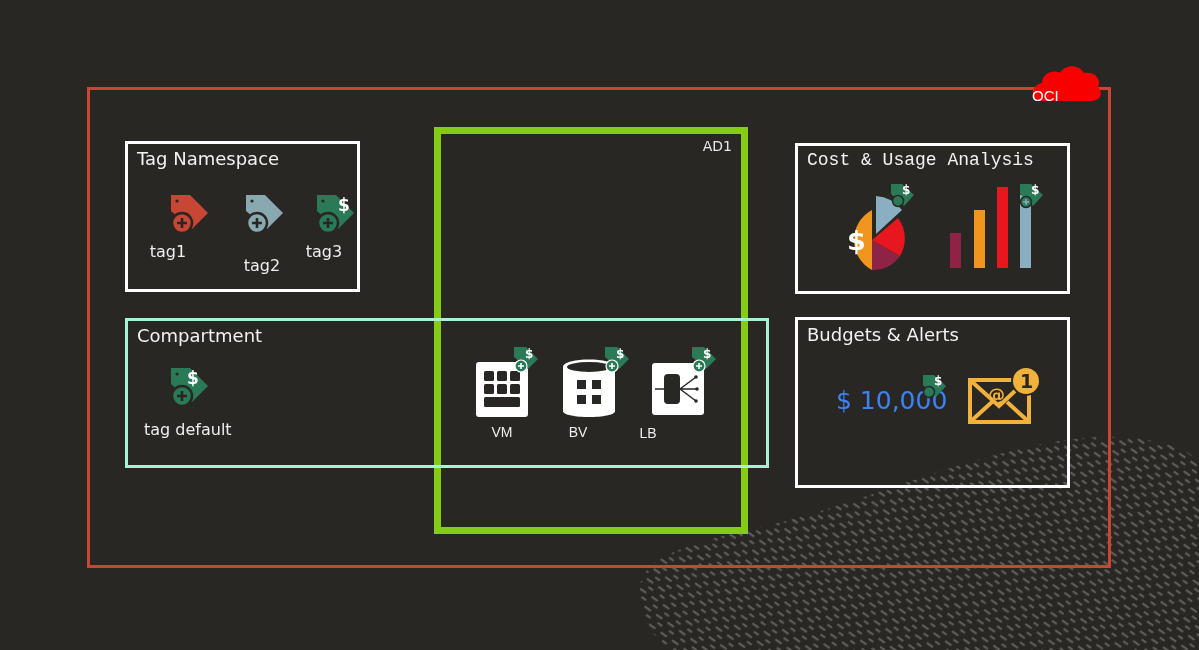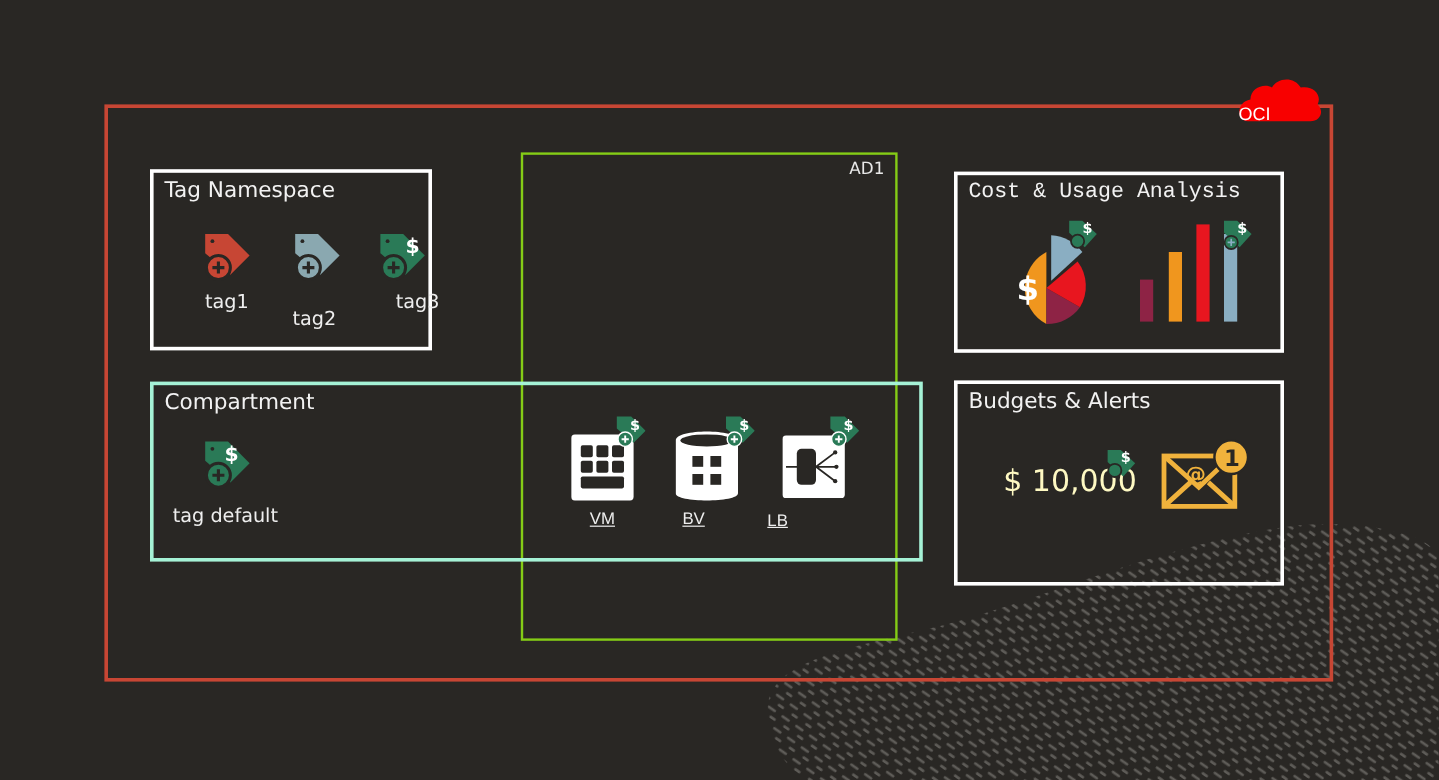--- a/index.html
+++ b/index.html
@@ -14,26 +14,26 @@
     .texture { position: absolute; left: 630px; top: 430px; width: 569px; height: 220px; }
     .frame { position: absolute; }
     .oci-frame { left: 87px; top: 87px; width: 1024px; height: 481px; border: 3px solid #c74634; }
     .oci-badge { left: 1032px; top: 63px; width: 70px; height: 40px; }
     .oci-label { position: absolute; left: 0; top: 12px; width: 70px; text-align: left; font-size: 15px; color: #fff; font-family: "Liberation Sans", sans-serif; margin-top: 12px; }
     .box-white { border: 3px solid #ffffff; }
     .tagns { left: 125px; top: 141px; width: 235px; height: 151px; }
     .cost { left: 795px; top: 143px; width: 275px; height: 151px; font-family: Liberation Mono, monospace; }
     .budget { left: 795px; top: 317px; width: 275px; height: 171px; }
     .compartment { left: 125px; top: 318px; width: 644px; height: 150px; border: 3px solid #a5f2d6; text-decoration: underline; }
-    .ad1 { left: 434px; top: 127px; width: 314px; height: 407px; border: 2px solid #84cc16; }
+    .ad1 { left: 434px; top: 127px; width: 314px; height: 407px; border: 7px solid #84cc16; }
     .box-title { position: absolute; left: 9px; top: 4px; font-size: 18px; color: #f2f2f2; white-space: nowrap; }
     .ad-label { position: absolute; right: 9px; top: 4px; font-size: 14px; color: #e8e8e8; }
     .icon-label { position: absolute; font-size: 16px; color: #eeeeee; text-align: center; white-space: nowrap; }
-    .res-label { position: absolute; font-size: 14px; color: #eeeeee; text-align: center; width: 60px; font-family: "Liberation Sans", sans-serif; text-decoration: underline; }
-    .money { position: absolute; left: 836px; top: 386px; font-size: 25px; color: #fef9c3; white-space: nowrap; }
+    .res-label { position: absolute; font-size: 14px; color: #eeeeee; text-align: center; width: 60px; font-family: "Liberation Sans", sans-serif; }
+    .money { position: absolute; left: 836px; top: 386px; font-size: 25px; color: #3b82f6; white-space: nowrap; }
   </style>
 </head>
 <body>
 
 <svg class="texture" viewBox="0 0 569 220">
   <defs>
     <pattern id="dash" width="14" height="12" patternUnits="userSpaceOnUse" patternTransform="rotate(35)">
       <rect x="1" y="3" width="8" height="2.2" rx="1" fill="#5e5c58"></rect>
       <rect x="7" y="9" width="6" height="2.2" rx="1" fill="#5e5c58"></rect>
     </pattern>
@@ -60,38 +60,38 @@
 <div class="frame box-white tagns">
   <span class="box-title">Tag Namespace</span>
 </div>
 
 <svg class="abs" style="left:168px;top:193px" width="44" height="42" viewBox="0 0 44 42">
   <path d="M3,2 L22,2 L40,20 L24,36 L3,18 Z" fill="#c74634"></path>
   <circle cx="9" cy="8" r="1.6" fill="#292724"></circle>
   <circle cx="14" cy="30" r="10" fill="#c74634" stroke="#292724" stroke-width="2.5"></circle>
   <path d="M14,25 L14,35 M9,30 L19,30" stroke="#292724" stroke-width="2.6"></path>
 </svg>
-<span class="icon-label" style="left:169px;top:242px;width:40px">tag1</span>
+<span class="icon-label" style="left:148px;top:242px;width:40px">tag1</span>
 
 <svg class="abs" style="left:243px;top:193px" width="44" height="42" viewBox="0 0 44 42">
   <path d="M3,2 L22,2 L40,20 L24,36 L3,18 Z" fill="#8aa8b0"></path>
   <circle cx="9" cy="8" r="1.6" fill="#292724"></circle>
   <circle cx="14" cy="30" r="10" fill="#8aa8b0" stroke="#292724" stroke-width="2.5"></circle>
   <path d="M14,25 L14,35 M9,30 L19,30" stroke="#292724" stroke-width="2.6"></path>
 </svg>
 <span class="icon-label" style="left:242px;top:256px;width:40px">tag2</span>
 
 <svg class="abs" style="left:314px;top:193px" width="44" height="42" viewBox="0 0 44 42">
   <path d="M3,2 L22,2 L40,20 L24,36 L3,18 Z" fill="#2a7a57"></path>
   <circle cx="9" cy="8" r="1.6" fill="#292724"></circle>
   <text x="24" y="18" font-size="17" font-weight="bold" fill="#ffffff" font-family="DejaVu Sans, sans-serif">$</text>
   <circle cx="14" cy="30" r="10" fill="#2a7a57" stroke="#292724" stroke-width="2.5"></circle>
   <path d="M14,25 L14,35 M9,30 L19,30" stroke="#292724" stroke-width="2.6"></path>
 </svg>
-<span class="icon-label" style="left:328px;top:242px;width:40px">tag3</span>
+<span class="icon-label" style="left:304px;top:242px;width:40px">tag3</span>
 
 <svg class="abs" style="left:168px;top:366px" width="44" height="42" viewBox="0 0 44 42">
   <path d="M3,2 L22,2 L40,20 L24,36 L3,18 Z" fill="#2a7a57"></path>
   <circle cx="9" cy="8" r="1.6" fill="#292724"></circle>
   <text x="19" y="18" font-size="17" font-weight="bold" fill="#ffffff" font-family="DejaVu Sans, sans-serif">$</text>
   <circle cx="14" cy="30" r="10" fill="#2a7a57" stroke="#292724" stroke-width="2.5"></circle>
   <path d="M14,25 L14,35 M9,30 L19,30" stroke="#292724" stroke-width="2.6"></path>
 </svg>
 <span class="icon-label" style="left:144px;top:420px">tag default</span>
 

